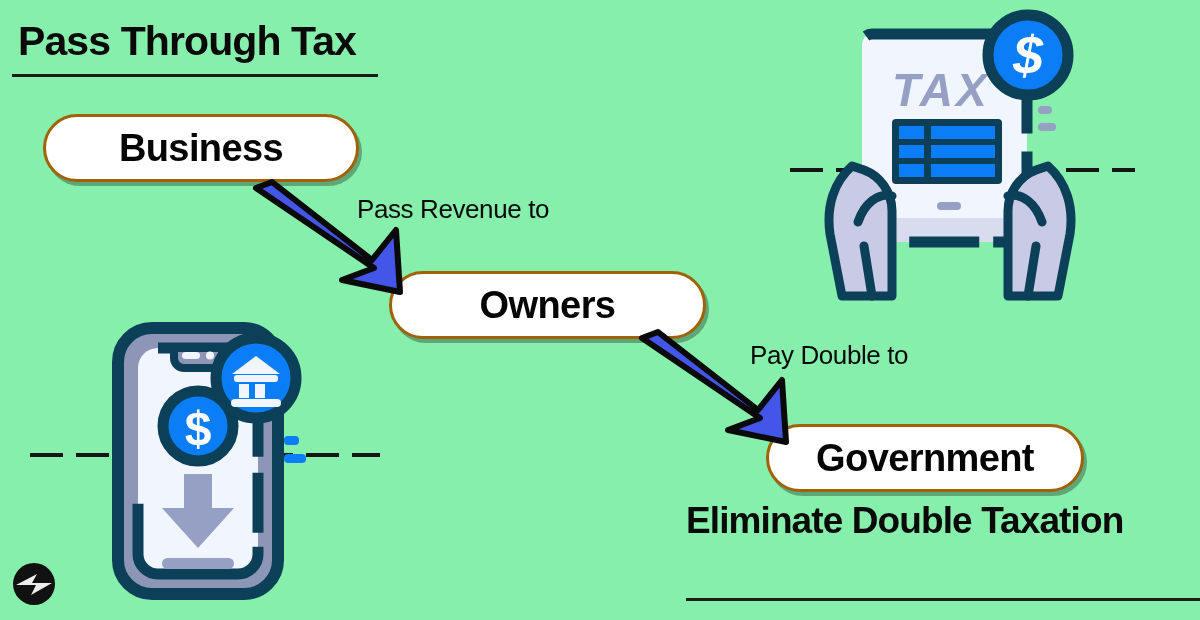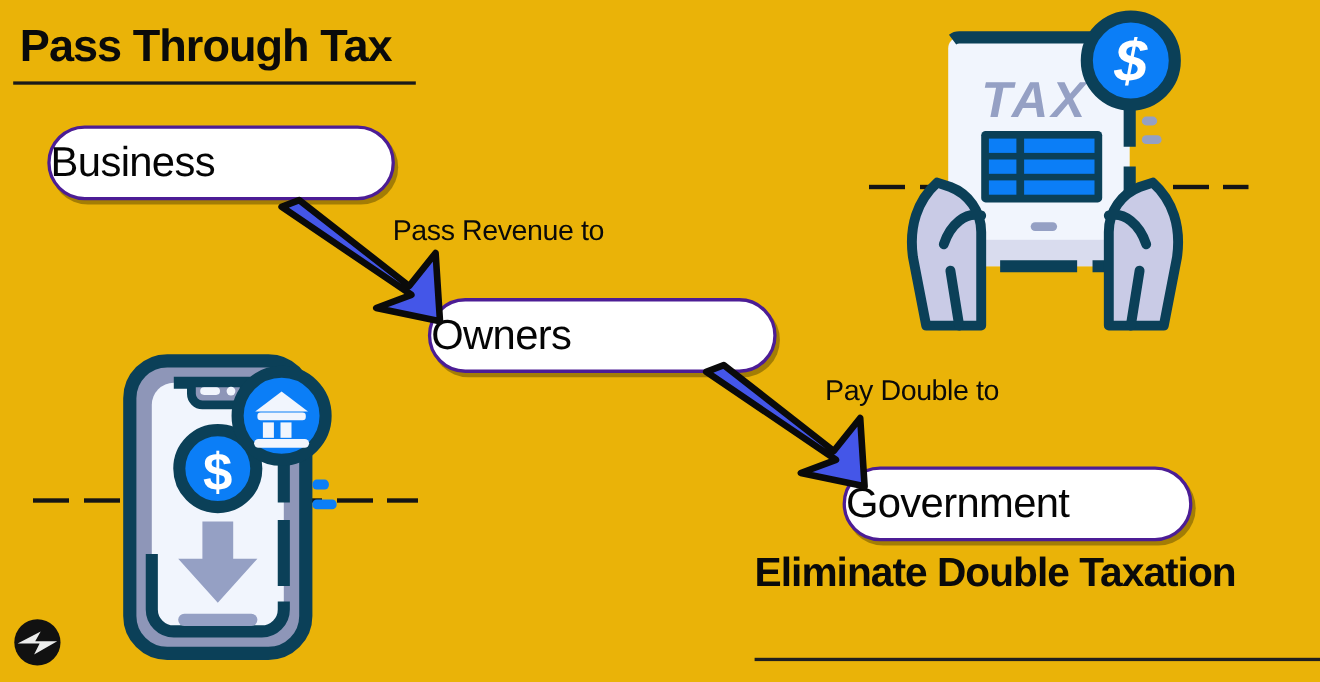--- a/index.html
+++ b/index.html
@@ -8,21 +8,21 @@
     padding: 0;
     background: #ededed;
   }
   body {
     font-family: "Liberation Sans", sans-serif;
   }
   #canvas {
     position: relative;
     width: 1200px;
     height: 620px;
-    background: #eab308;
+    background: #86efac;
     overflow: hidden;
   }
   .abs { position: absolute; }
 
   
   #title {
     left: 18px;
     top: 18px;
     font-size: 41px;
     font-weight: 700;
@@ -34,28 +34,28 @@
     left: 12px;
     top: 74px;
     width: 366px;
     height: 3px;
     background: #1a1a1a;
   }
 
   
   .pill {
     background: #ffffff;
-    border: 3px solid #4c1d95;
+    border: 3px solid #a16207;
     border-radius: 999px;
     box-shadow: 3px 4px 0 rgba(0,0,0,0.30);
     display: flex;
     align-items: center;
-    justify-content: flex-start;
+    justify-content: center;
     color: #050505;
-    font-weight: 400;
+    font-weight: 700;
     letter-spacing: -0.6px;
     white-space: nowrap;
   }
   #pill-business {
     left: 43px; top: 114px;
     width: 310px; height: 62px;
     font-size: 38px;
   }
   #pill-owners {
     left: 389px; top: 271px;

